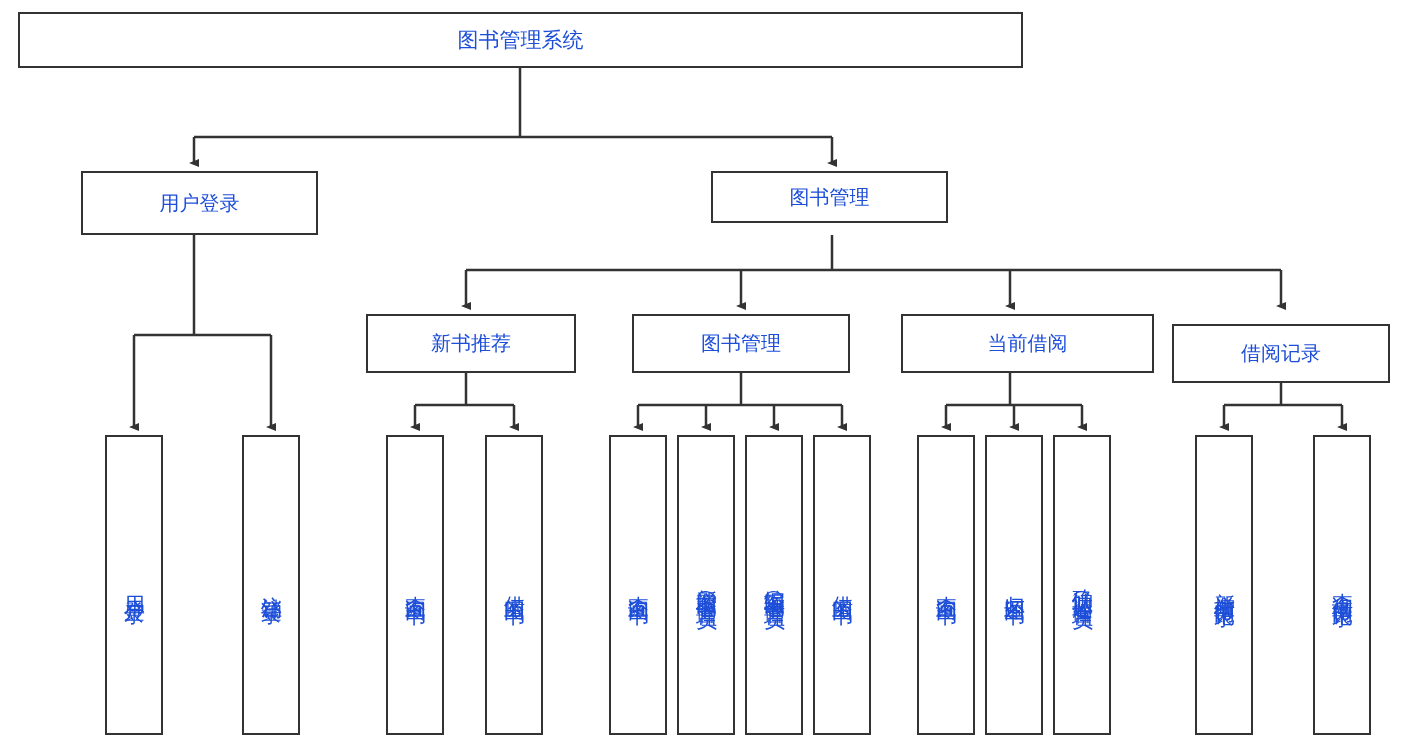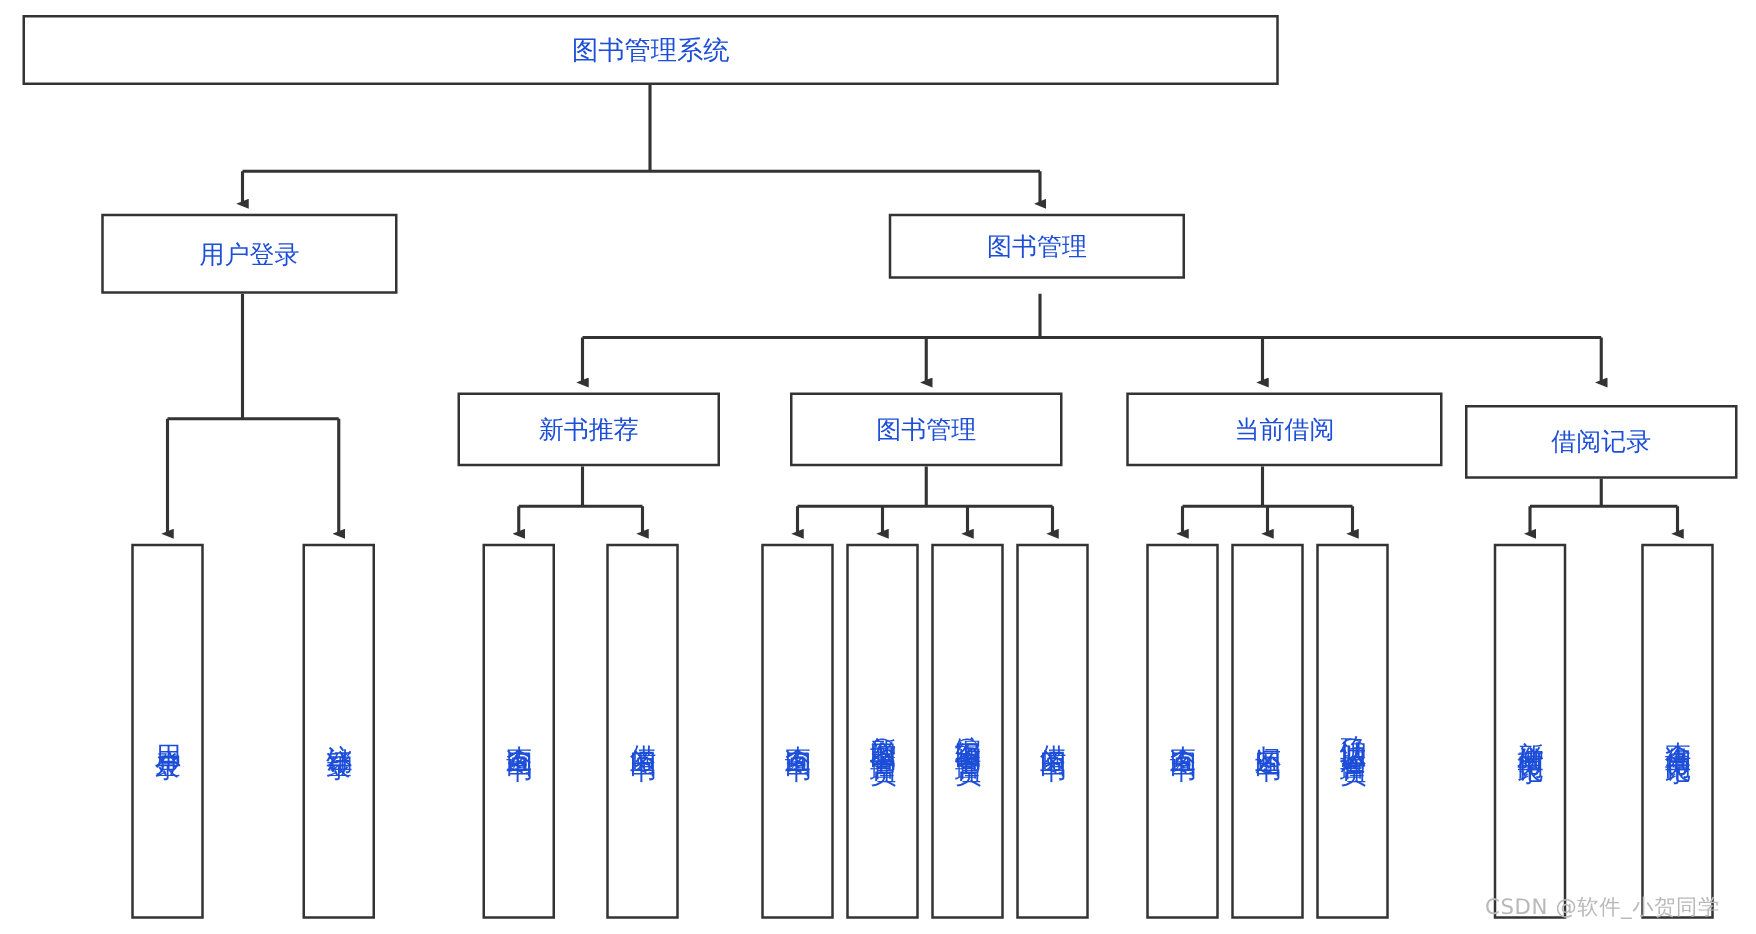--- a/index.html
+++ b/index.html
@@ -186,15 +186,14 @@
     <span class="node-label">确认归还（管理员）</span>
   </div>
 
   <div class="node leaf" style="left:1195px; top:435px; width:58px; height:300px;">
     <span class="node-label">新增借阅记录</span>
   </div>
   <div class="node leaf" style="left:1313px; top:435px; width:58px; height:300px;">
     <span class="node-label">查询借阅记录</span>
   </div>
 
-  <div class="watermark">CSDN @软件_小贺同学</div>
 
 </div>
 
 </body></html>

